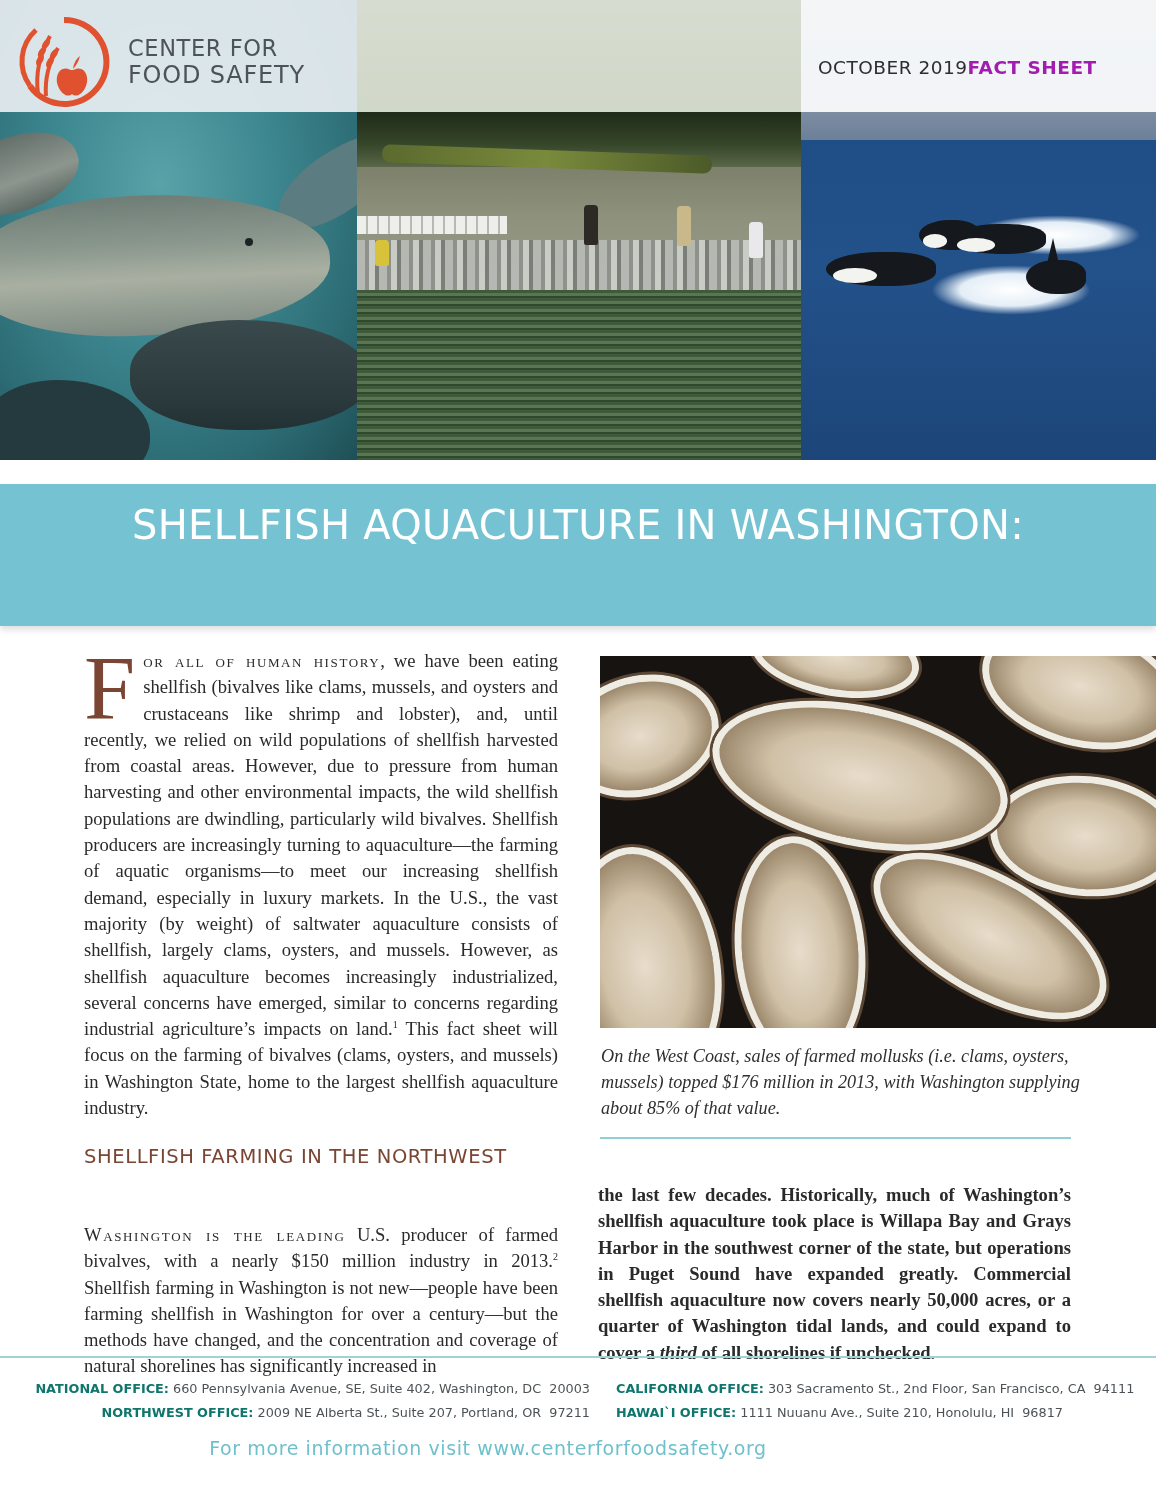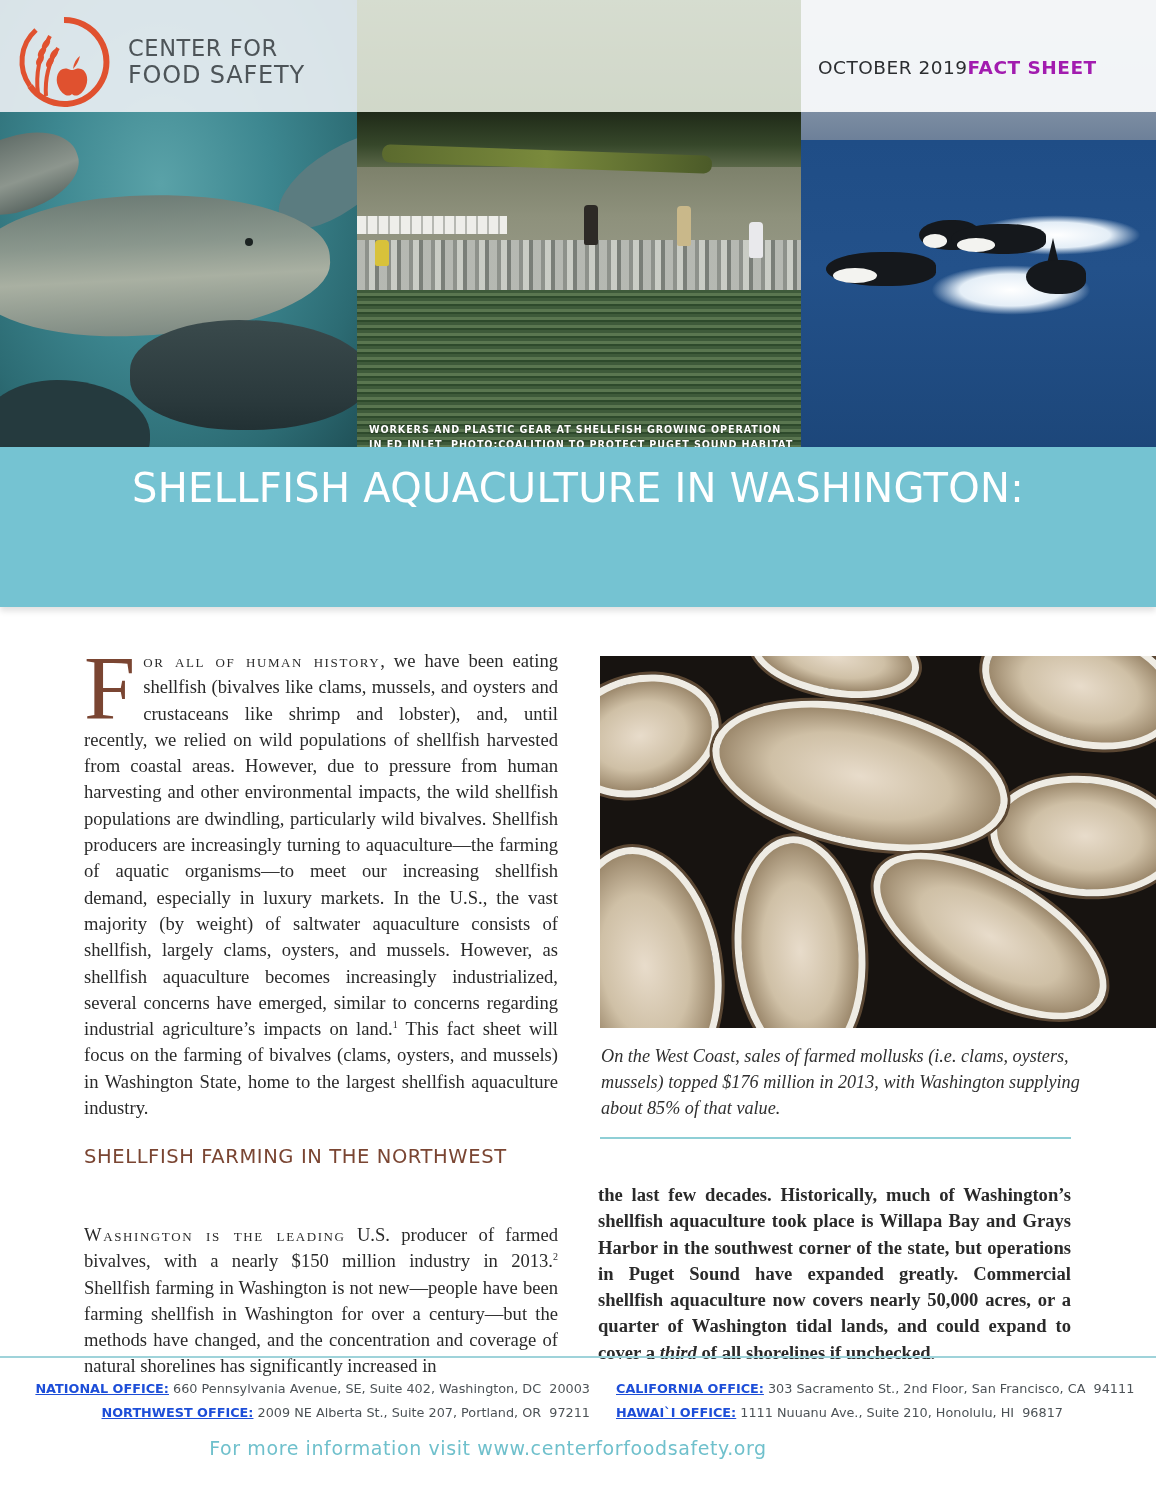--- a/index.html
+++ b/index.html
@@ -79,21 +79,21 @@
   .logo { position: absolute; left: 16px; top: 14px; width: 96px; height: 96px; }
   .org-name { position: absolute; left: 128px; top: 35px; font-family: "DejaVu Sans", sans-serif; color: #4d5458; }
   .org-line1 { font-size: 22.5px; letter-spacing: 0.6px; line-height: 26px; font-weight: normal; }
   .org-line2 { font-size: 24px; letter-spacing: 0.8px; line-height: 28px; font-weight: normal; }
 
   .date-line { position: absolute; left: 818px; top: 57px; font-family: "DejaVu Sans", sans-serif; font-size: 18.5px; letter-spacing: 0.5px; white-space: nowrap; }
   .date-text { color: #2b2d30; }
   .doc-type { color: #a21caf; font-weight: bold; margin-left: 0; }
 
   
-  .banner { position: absolute; left: 0; top: 447px; width: 1156px; height: 160px; background: #75c3d2;
+  .banner { position: absolute; left: 0; top: 484px; width: 1156px; height: 142px; background: #75c3d2;
     box-shadow: 0 4px 6px rgba(0,0,0,0.12); }
   .banner-title { position: absolute; left: 0; top: 18px; width: 1156px; text-align: center;
     font-family: "DejaVu Sans", sans-serif; font-size: 40px; letter-spacing: 0.3px; color: #ffffff; white-space: nowrap; }
   .banner-sub { position: absolute; left: 0; top: 78px; width: 1156px; text-align: center;
     font-family: "DejaVu Sans", sans-serif; font-size: 24px; letter-spacing: 0.6px; color: #ffffff; white-space: nowrap; }
 
   
   .col { position: absolute; font-family: "Liberation Serif", serif; font-size: 18.6px; line-height: 26.3px; color: #2a2a2a; text-align: justify; }
   .col-left { left: 84px; top: 648px; width: 474px; }
   .dropcap { float: left; font-size: 92px; line-height: 72px; margin: 4px 8px 0 0; color: #7a4532; font-family: "Liberation Serif", serif; }
@@ -119,21 +119,21 @@
   .shell.sh7 { left: -40px; top: 20px; width: 160px; height: 120px; transform: rotate(-15deg); }
   .shell.sh8 { left: 150px; top: -40px; width: 170px; height: 80px; transform: rotate(10deg); }
 
   .photo-note { position: absolute; left: 601px; top: 1043px; width: 480px;
     font-family: Liberation Serif, serif; font-style: italic; font-size: 18.2px; line-height: 26px; color: #2f2f2f; }
   .note-rule { position: absolute; left: 600px; top: 1137px; width: 471px; height: 2px; background: #8fcfd6; }
 
   
   .footer-rule { position: absolute; left: 0; top: 1356px; width: 1156px; height: 2px; background: #9fd3da; }
   .office { position: absolute; font-family: "DejaVu Sans", sans-serif; font-size: 12.8px; color: #4c5256; white-space: nowrap; line-height: 16px; }
-  .office b { color: #1d4ed8; font-weight: bold; text-decoration: underline; }
+  .office b { color: #0f766e; font-weight: bold; }
   .off-national { right: 566px; top: 1381px; }
   .off-northwest { right: 566px; top: 1405px; }
   .off-california { left: 616px; top: 1381px; }
   .off-hawaii { left: 616px; top: 1405px; }
   .more-info { position: absolute; left: 0; top: 1437px; width: 976px; text-align: center;
     font-family: "DejaVu Sans", sans-serif; font-size: 19px; letter-spacing: 0.6px; color: #6fc0cc; }
 </style>
 </head>
 <body>
 
@@ -153,24 +153,20 @@
     <div class="mid-trees"></div>
     <div class="mid-flat"></div>
     <div class="mid-logs"></div>
     <div class="mid-gear-white"></div>
     <div class="mid-gear"></div>
     <div class="worker w1"></div>
     <div class="worker w2"></div>
     <div class="worker w3"></div>
     <div class="worker w4"></div>
     <div class="mid-water"></div>
-    <div class="photo-caption">
-      <div>WORKERS AND PLASTIC GEAR AT SHELLFISH GROWING OPERATION</div>
-      <div style="white-space:pre;">IN ED INLET  PHOTO:COALITION TO PROTECT PUGET SOUND HABITAT</div>
-    </div>
   </div>
 
   <div class="panel panel-right">
     <div class="right-sky"></div>
     <div class="right-shore"></div>
     <div class="right-sea"></div>
     <div class="splash s2"></div>
     <div class="splash s1"></div>
     <div class="orca o2">
         <div class="belly"></div>

